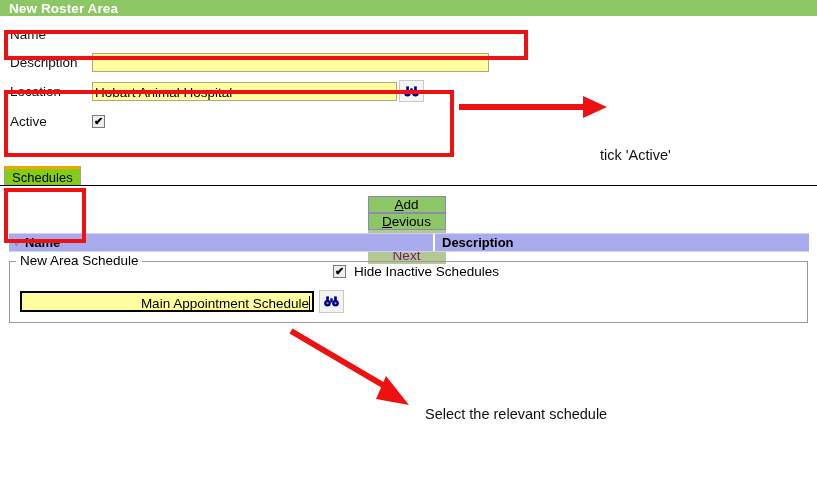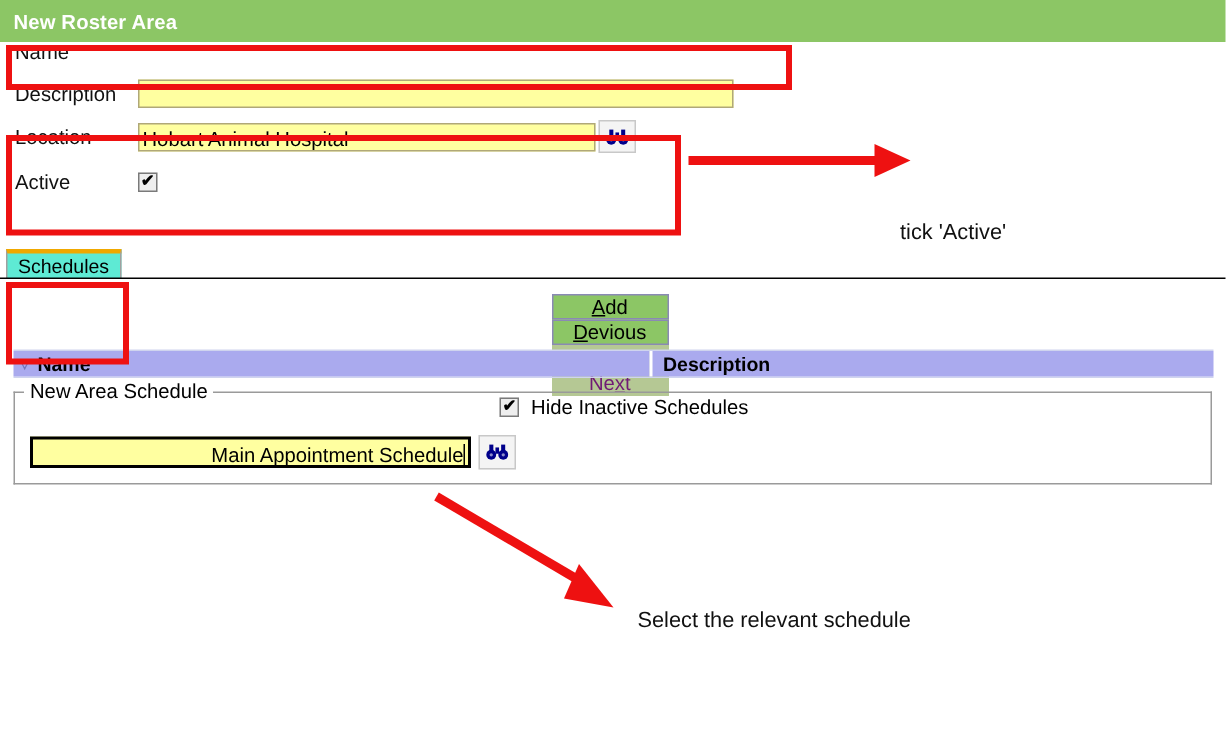--- a/index.html
+++ b/index.html
@@ -16,21 +16,21 @@
     font-size: 13px;
     color: #000000;
     -webkit-font-smoothing: antialiased;
   }
 
   
   .title-bar {
     position: absolute;
     left: 0; top: 0;
     width: 817px;
-    height: 28px;
+    height: 16px;
     background: #8cc665;
     display: flex;
     align-items: center;
   }
   .title-bar .title-text {
     color: #ffffff;
     font-weight: bold;
     font-size: 13.5px;
     padding-left: 9px;
     letter-spacing: 0.1px;
@@ -103,21 +103,21 @@
     position: absolute;
     left: 0; top: 166px;
     width: 817px;
     height: 20px;
   }
   .tab {
     position: absolute;
     left: 4px; top: 0;
     height: 20px;
     padding: 0 7px;
-    background: #5eead4;
+    background: #84cc16;
     border: 1px solid #a0a0a0;
     border-top: 3px solid #f0a800;
     border-bottom: none;
     box-sizing: border-box;
     font-size: 13px;
     line-height: 18px;
     color: #000;
   }
   .tab-line {
     position: absolute;

